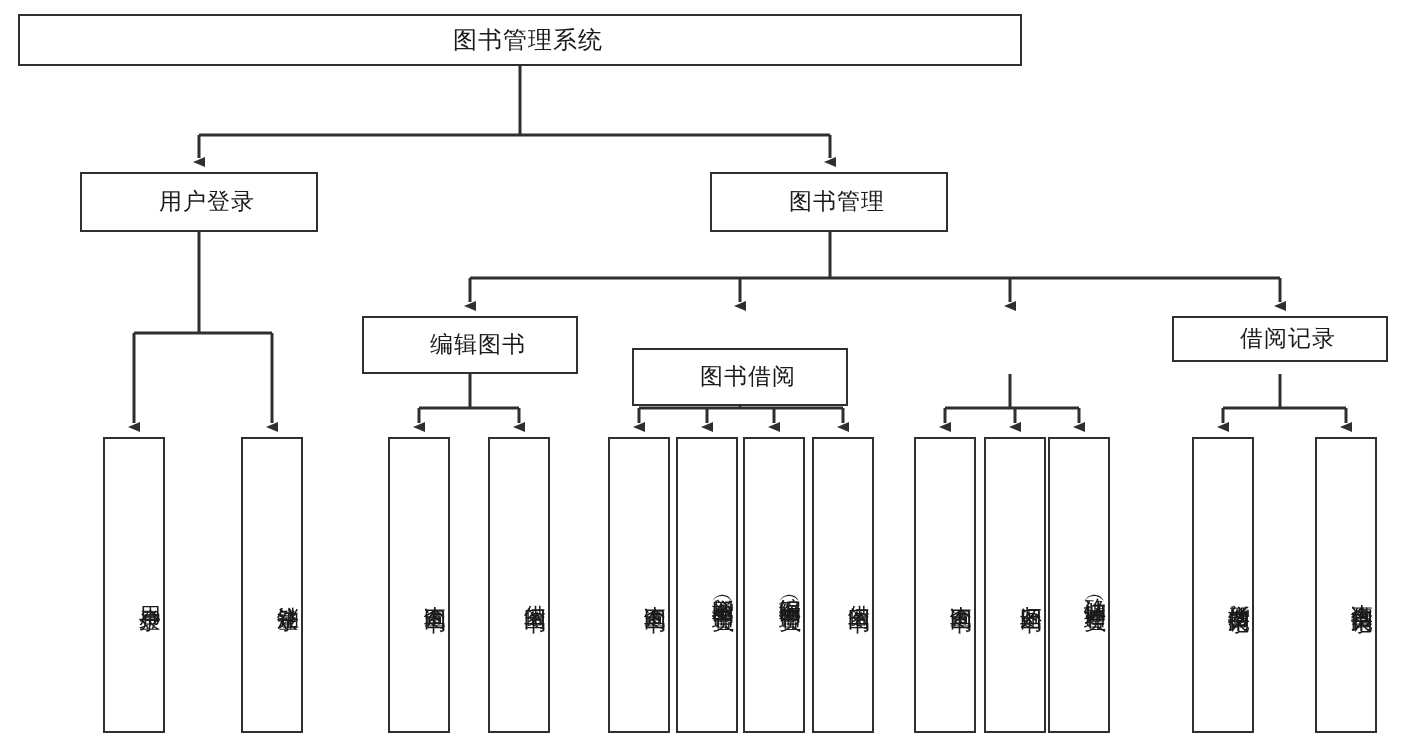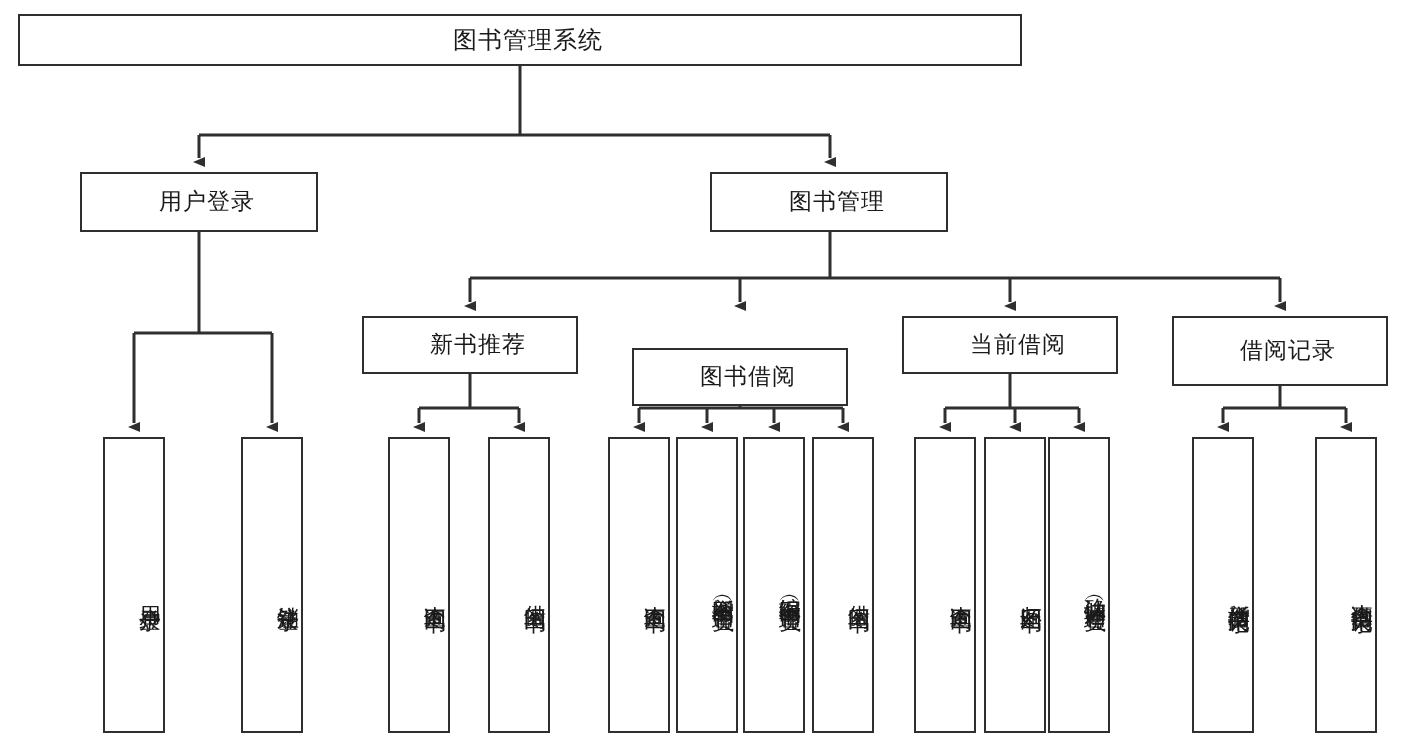--- a/index.html
+++ b/index.html
@@ -123,24 +123,23 @@
       <path d="M1223,408 L1223,423" marker-end="url(#arrow)"></path>
       <path d="M1346,408 L1346,423" marker-end="url(#arrow)"></path>
     </g>
   </svg>
 
   <div class="node horiz root" style="left:18px; top:14px; width:1004px; height:52px;">图书管理系统</div>
 
   <div class="node horiz" style="left:80px; top:172px; width:238px; height:60px;">用户登录</div>
   <div class="node horiz" style="left:710px; top:172px; width:238px; height:60px;">图书管理</div>
 
-  <div class="node horiz" style="left:362px; top:316px; width:216px; height:58px;">新书推荐</div>
+  <div class="node horiz" style="left:362px; top:316px; width:216px; height:58px;">编辑图书</div>
   <div class="node horiz" style="left:632px; top:316px; width:216px; height:58px;margin-top:32px;">图书借阅</div>
-  <div class="node horiz" style="left:902px; top:316px; width:216px; height:58px;">当前借阅</div>
-  <div class="node horiz" style="left:1172px; top:316px; width:216px; height:70px;">借阅记录</div>
+  <div class="node horiz" style="left:1172px; top:316px; width:216px; height:46px;">借阅记录</div>
 
   <div class="node vert" style="left:103px; top:437px; width:62px; height:296px;">用户登录</div>
   <div class="node vert" style="left:241px; top:437px; width:62px; height:296px;">注销登录</div>
 
   <div class="node vert" style="left:388px; top:437px; width:62px; height:296px;">查询图书</div>
   <div class="node vert" style="left:488px; top:437px; width:62px; height:296px;">借阅图书</div>
 
   <div class="node vert" style="left:608px; top:437px; width:62px; height:296px;">查询图书</div>
   <div class="node vert tall-text" style="left:676px; top:437px; width:62px; height:296px;">新增图书（管理员）</div>
   <div class="node vert tall-text" style="left:743px; top:437px; width:62px; height:296px;">编辑图书（管理员）</div>

